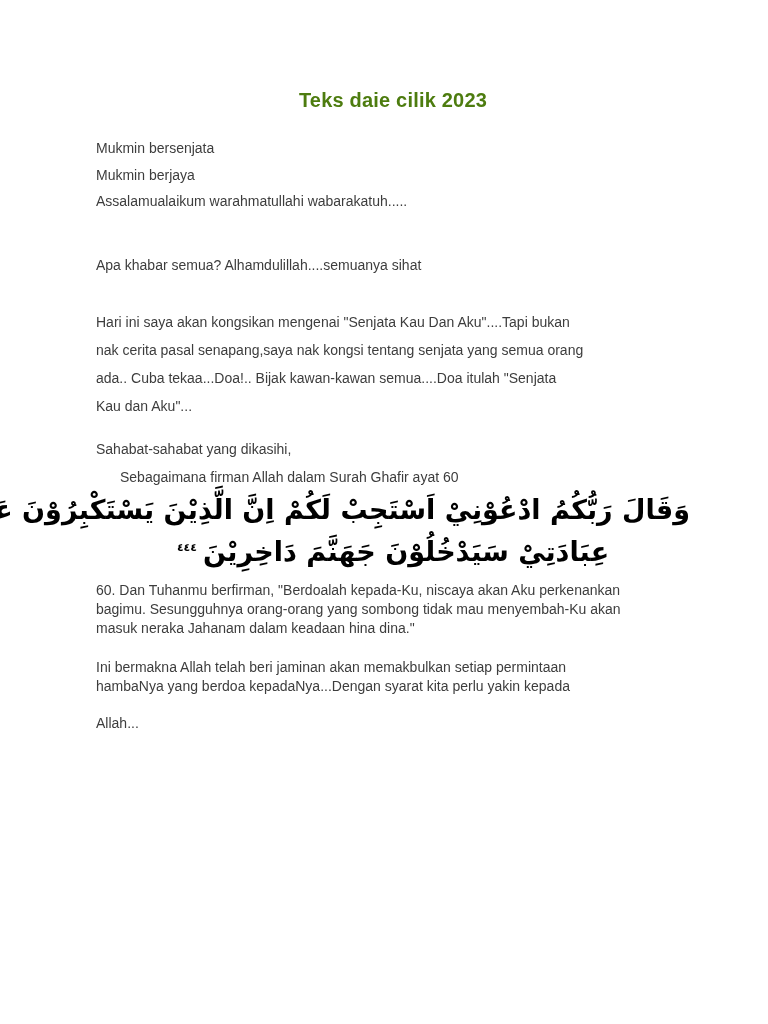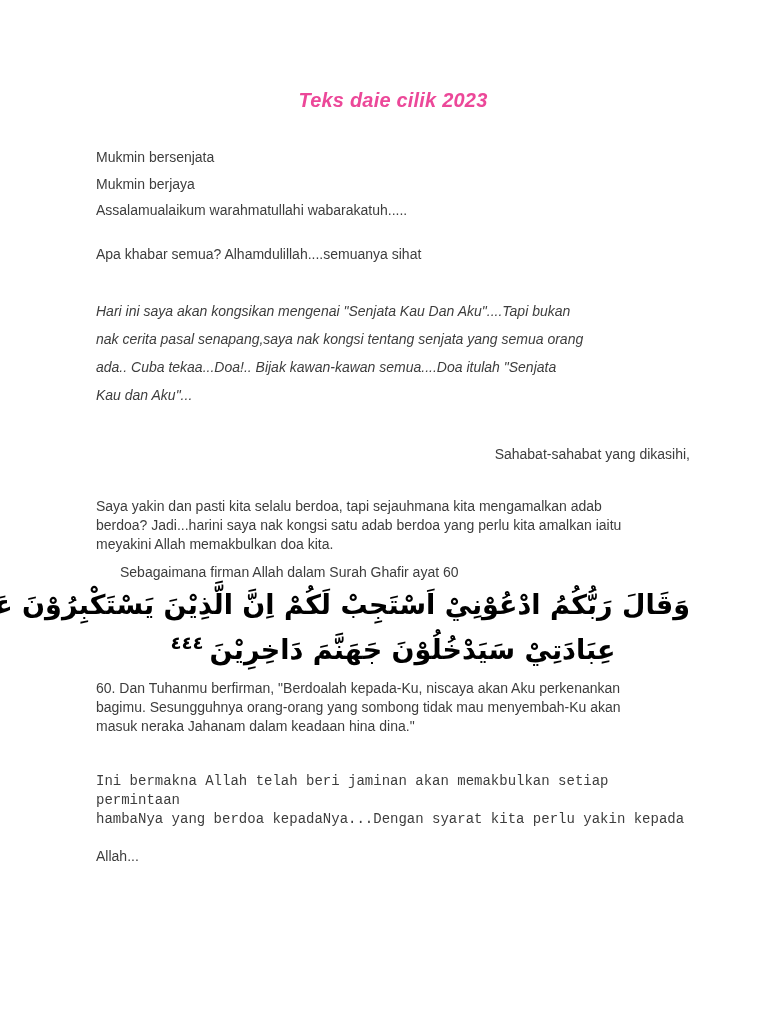--- a/index.html
+++ b/index.html
@@ -21,57 +21,56 @@
     padding: 0 78px 0 96px;
     background: #ffffff;
   }
   .doc-title {
     margin: 0;
     margin-top: 88px;
     font-size: 20px;
     line-height: 24px;
     font-weight: bold;
     text-align: center;
-    color: #ec4899;
+    color: #4d7c0f;
     letter-spacing: 0.2px;
-    font-style: italic;
   }
   p {
     margin: 0;
     font-size: 14px;
     white-space: pre-line; 
   }
   .ls-single   { line-height: 19px; }
   .ls-wide     { line-height: 26.5px; }
-  .ls-double   { line-height: 28px; font-style: italic; }
+  .ls-double   { line-height: 28px; }
 
-  .p-opening     { margin-top: 32px; }
-  .p-greeting    { margin-top: 21px; }
+  .p-opening     { margin-top: 23px; }
+  .p-greeting    { margin-top: 41px; }
   .p-intro       { margin-top: 33px; }
-  .p-salutation  { margin-top: 36px; text-align: right; }
+  .p-salutation  { margin-top: 20px; }
   .p-definition  { margin-top: 36px; }
   .p-reflection  { margin-top: 33px; }
   .p-quran-intro { margin-top: 9px; margin-left: 24px; }
   .p-translation { margin-top: 10px; }
-  .p-meaning     { margin-top: 36px; font-family: Liberation Mono, monospace; }
+  .p-meaning     { margin-top: 20px; }
   .p-closing     { margin-top: 18px; }
 
   .arabic-block {
     margin-top: 4px;
     direction: rtl;
     text-align: center;
     font-family: "DejaVu Sans", sans-serif;
     font-weight: bold;
     color: #000000;
     font-size: 27px;
     line-height: 38px;
   }
   .arabic-line { white-space: nowrap; }
   .ayah-marker {
-    font-size: 18px;
+    font-size: 11px;
     vertical-align: 10px;
     letter-spacing: 1px;
     margin-right: 6px; 
   }
 </style>
 </head>
 <body>
 
 <div class="page">
 
@@ -84,23 +83,20 @@
   <p class="ls-single p-greeting">Apa khabar semua? Alhamdulillah....semuanya sihat</p>
 
   <p class="ls-double p-intro">Hari ini saya akan kongsikan mengenai "Senjata Kau Dan Aku"....Tapi bukan
 nak cerita pasal senapang,saya nak kongsi tentang senjata yang semua orang
 ada.. Cuba tekaa...Doa!.. Bijak kawan-kawan semua....Doa itulah "Senjata
 Kau dan Aku"...</p>
 
   <p class="ls-single p-salutation">Sahabat-sahabat yang dikasihi,</p>
 
 
-  <p class="ls-single p-reflection">Saya yakin dan pasti kita selalu berdoa, tapi sejauhmana kita mengamalkan adab
-berdoa? Jadi...harini saya nak kongsi satu adab berdoa yang perlu kita amalkan iaitu
-meyakini Allah memakbulkan doa kita.</p>
 
   <p class="ls-single p-quran-intro">Sebagaimana firman Allah dalam Surah Ghafir ayat 60</p>
 
   <div class="arabic-block" dir="rtl">
     <div class="arabic-line">وَقَالَ رَبُّكُمُ ادْعُوْنِيْ اَسْتَجِبْ لَكُمْ اِنَّ الَّذِيْنَ يَسْتَكْبِرُوْنَ عَنْ</div>
     <div class="arabic-line"><span>عِبَادَتِيْ سَيَدْخُلُوْنَ جَهَنَّمَ دَاخِرِيْنَ</span><span class="ayah-marker">٤٤٤</span></div>
   </div>
 
   <p class="ls-single p-translation">60. Dan Tuhanmu berfirman, "Berdoalah kepada-Ku, niscaya akan Aku perkenankan
 bagimu. Sesungguhnya orang-orang yang sombong tidak mau menyembah-Ku akan

